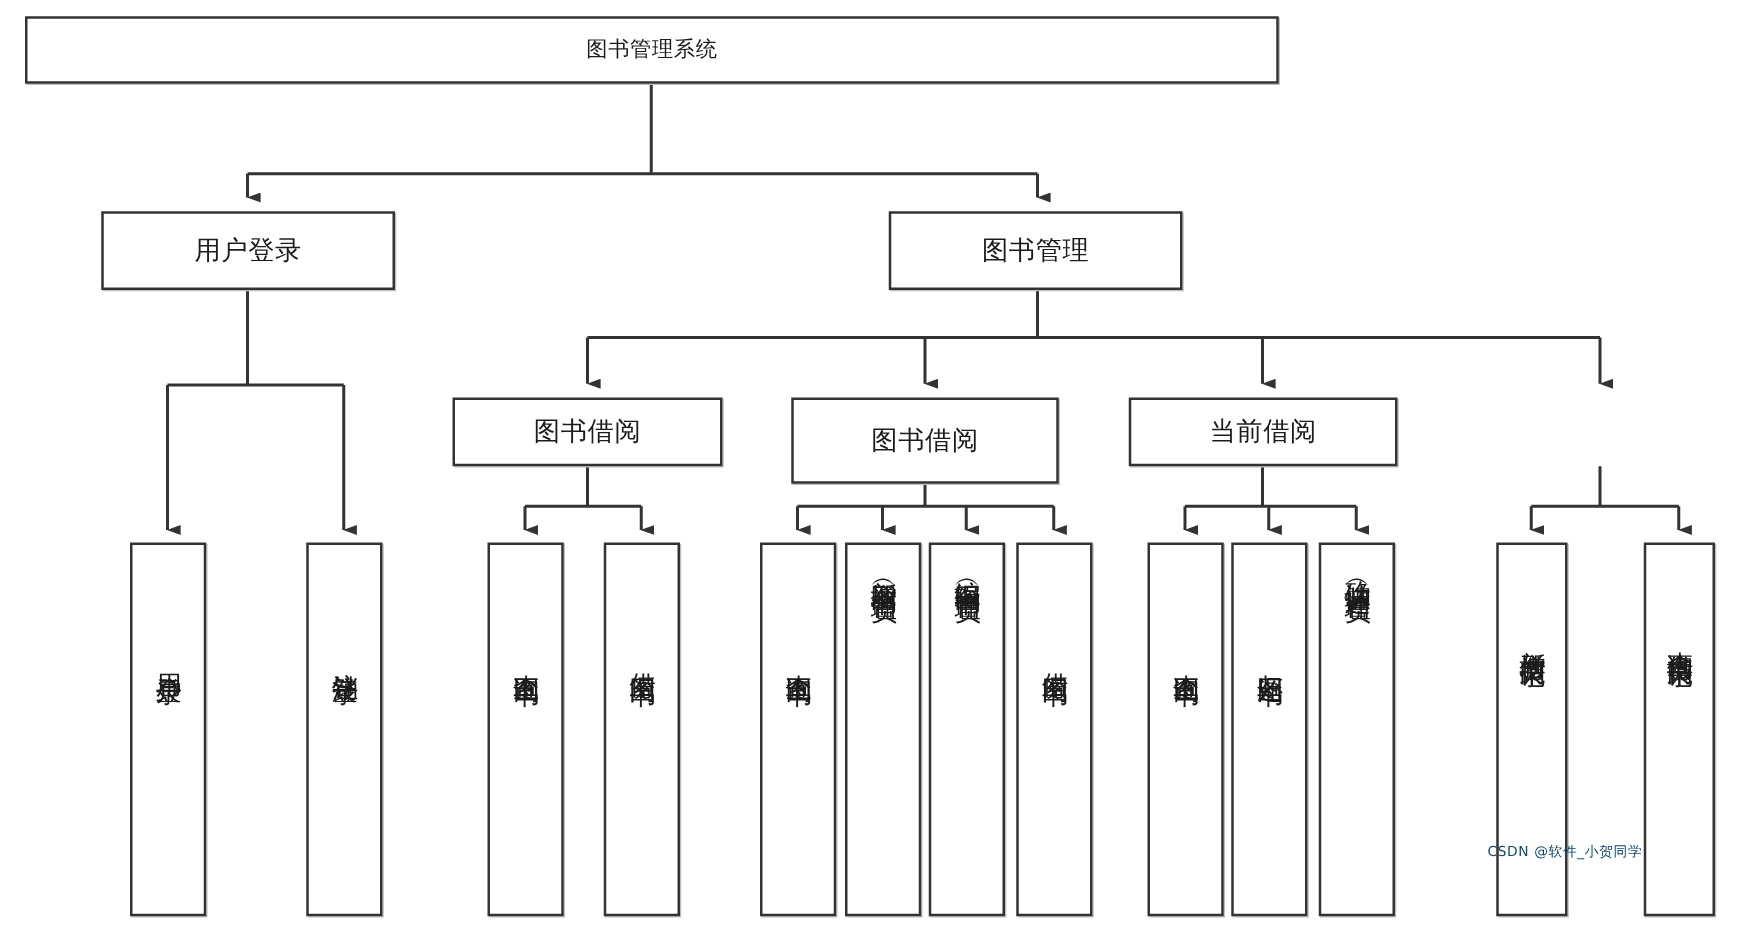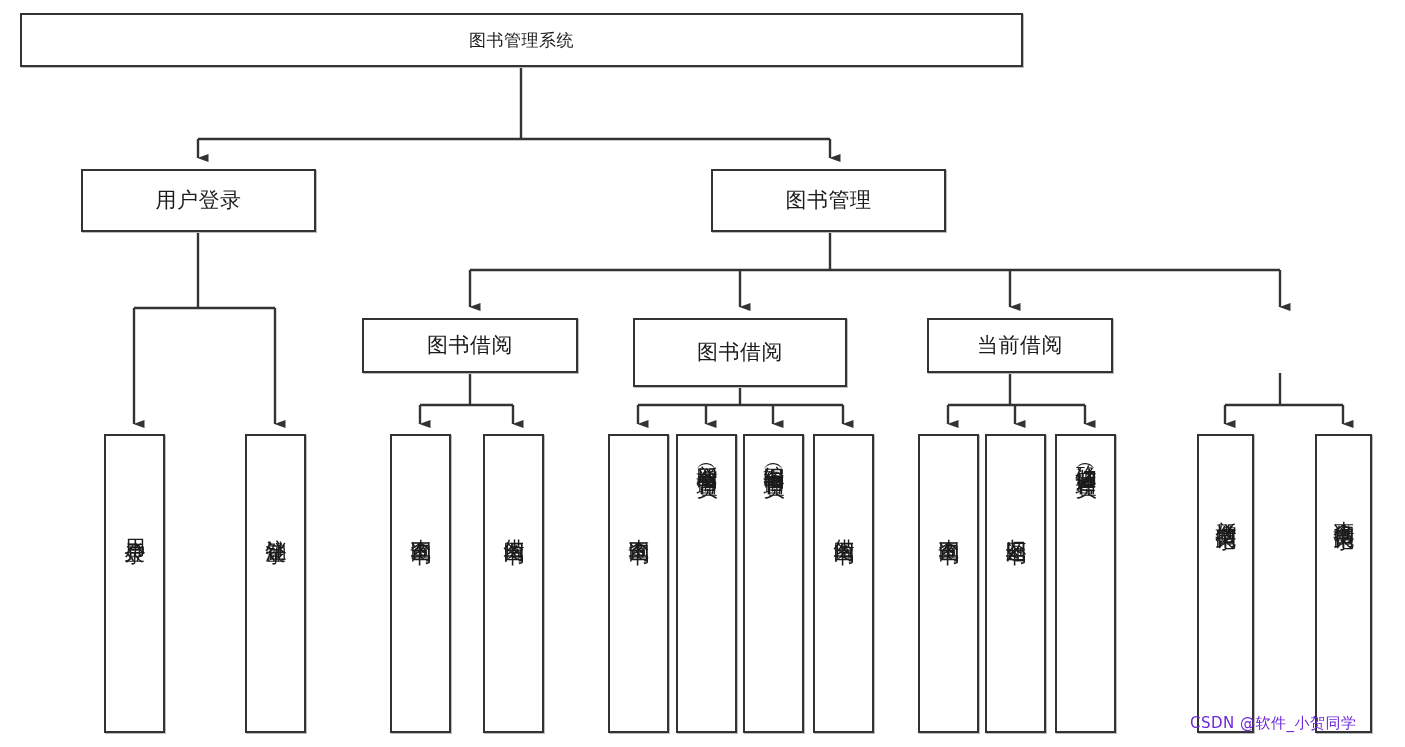--- a/index.html
+++ b/index.html
@@ -67,23 +67,23 @@
   }
   .node.vert.tall .label {
     padding-top: 4px;
   }
   .node.vert.short .label {
     padding-top: 78px;
   }
   .watermark {
     position: absolute;
     left: 1190px;
-    top: 714px;
-    font-size: 15px;
-    color: #6d28d9;
+    top: 674px;
+    font-size: 11px;
+    color: #0c4a6e;
     white-space: nowrap;
     letter-spacing: 0.5px;
   }
 </style>
 </head>
 <body>
 
 <div id="canvas">
 
   <svg class="wires" viewBox="0 0 1405 747">
@@ -146,21 +146,21 @@
   <div class="node horiz" style="left:711px; top:169px; width:235px; height:63px;">
     <span class="label">图书管理</span>
   </div>
 
   <div class="node horiz" style="left:362px; top:318px; width:216px; height:55px;">
     <span class="label">图书借阅</span>
   </div>
   <div class="node horiz" style="left:633px; top:318px; width:214px; height:69px;">
     <span class="label">图书借阅</span>
   </div>
-  <div class="node horiz" style="left:903px; top:318px; width:186px; height:55px;margin-left:24px;">
+  <div class="node horiz" style="left:903px; top:318px; width:215px; height:55px;">
     <span class="label">当前借阅</span>
   </div>
 
   <div class="node vert short" style="left:104px; top:434px; width:61px; height:299px;">
     <span class="label">用户登录</span>
   </div>
   <div class="node vert short" style="left:245px; top:434px; width:61px; height:299px;">
     <span class="label">注销登录</span>
   </div>
 

